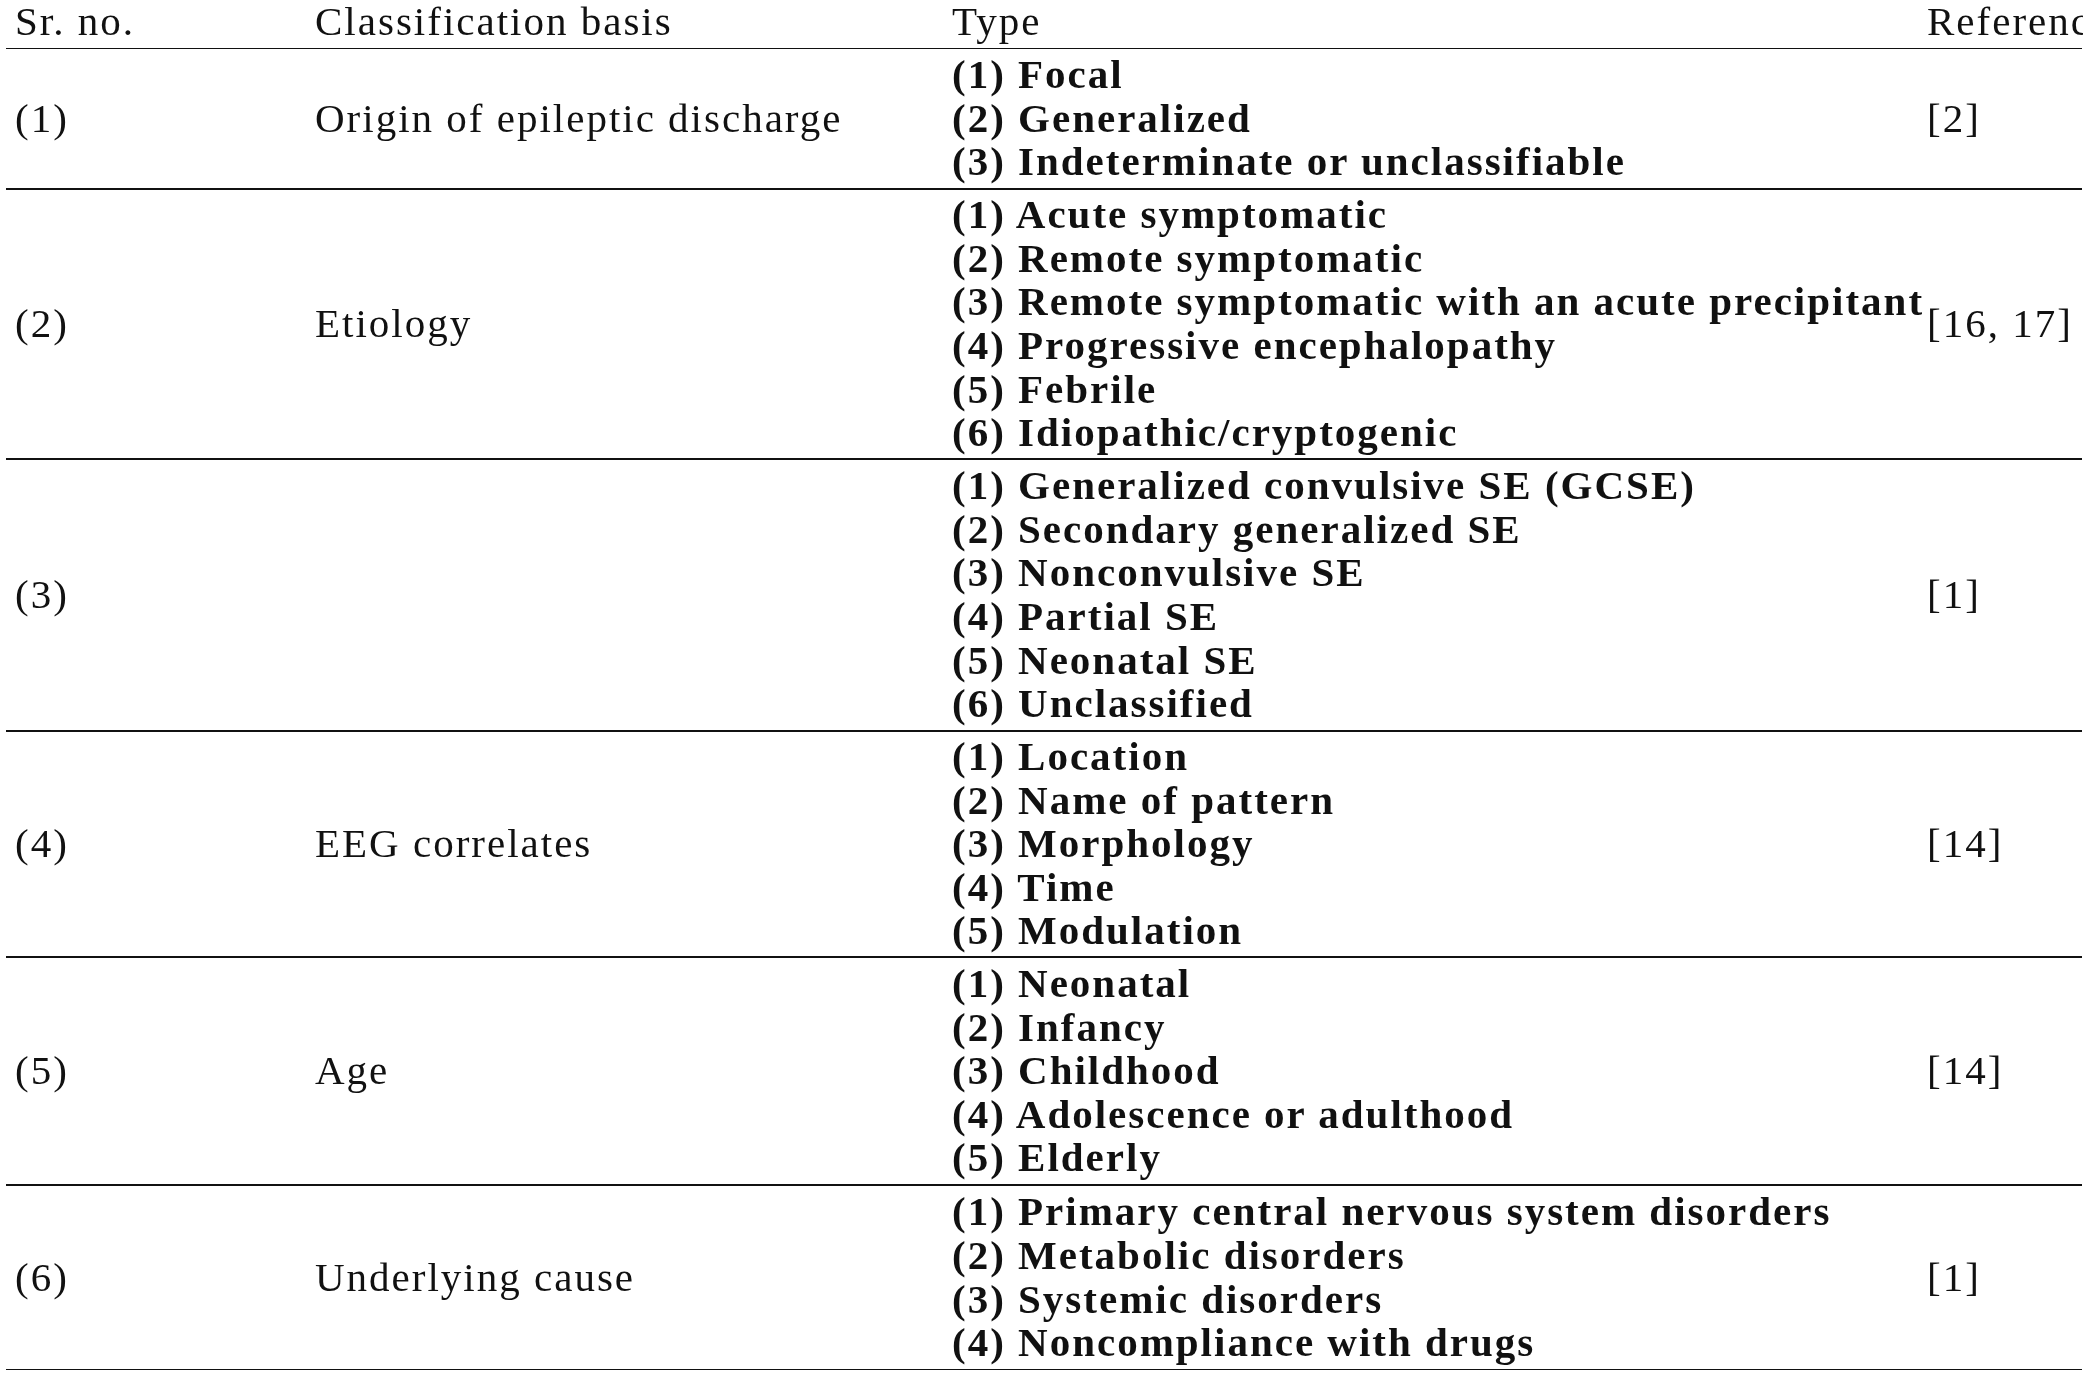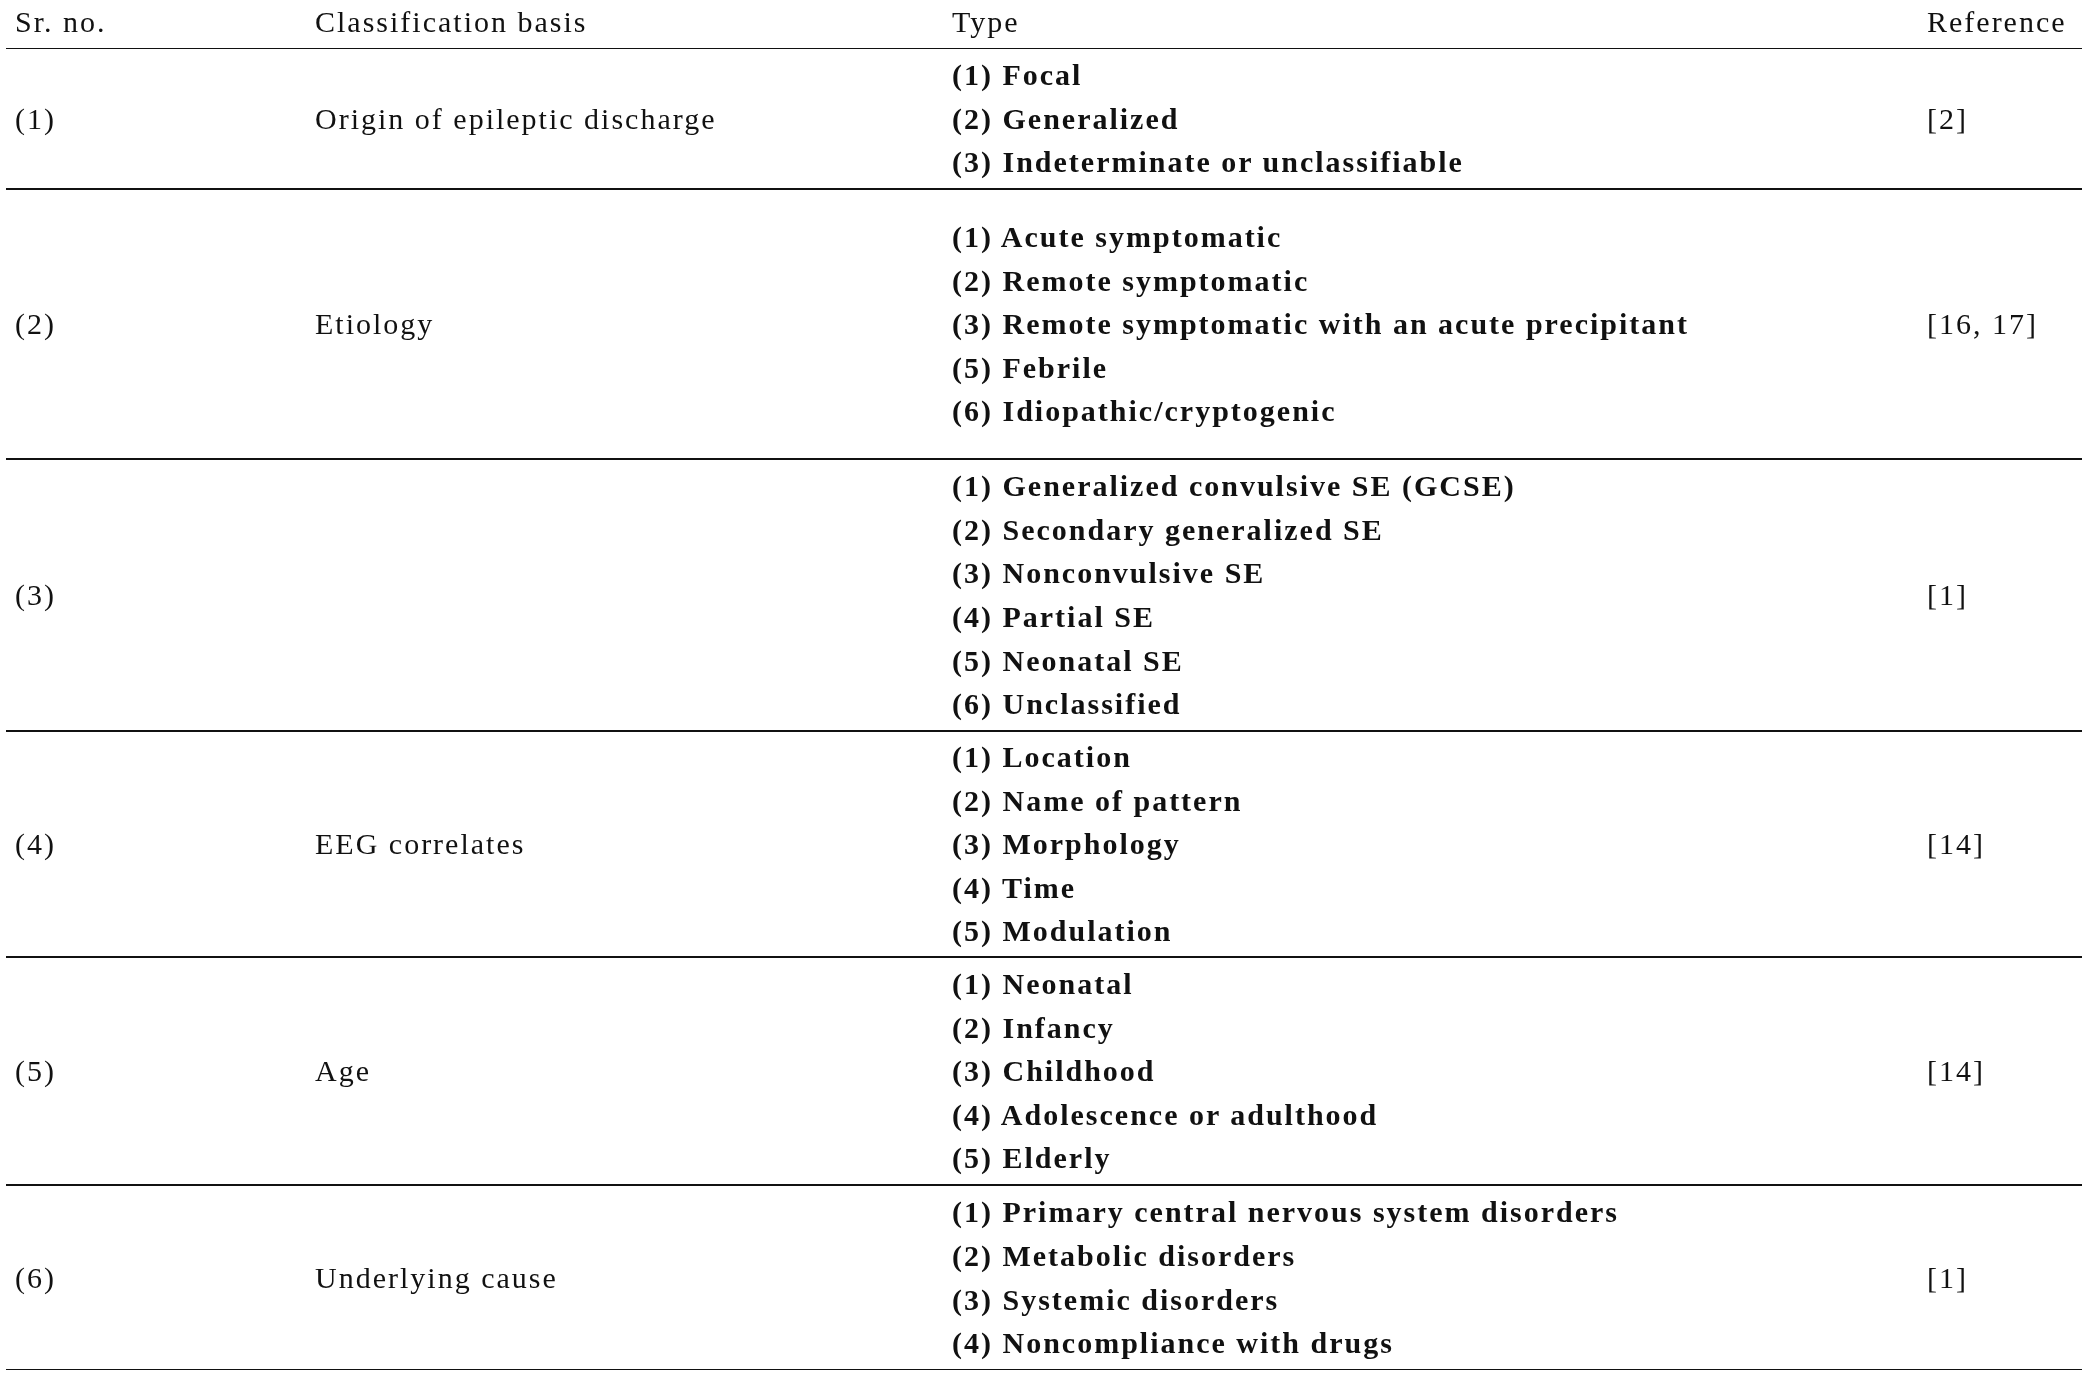--- a/index.html
+++ b/index.html
@@ -3,21 +3,21 @@
 <meta charset="utf-8">
 <style>
   html, body { margin: 0; padding: 0; background: #ffffff; }
   body {
     width: 2083px; height: 1377px; position: relative; overflow: hidden;
     font-family: "Liberation Serif", "DejaVu Serif", serif;
     color: #111111;
   }
   .table {
     position: absolute; left: 6px; top: 0; width: 2076px;
-    font-size: 30px; letter-spacing: 2px; line-height: 43.6px;
+    font-size: 41px; letter-spacing: 2px; line-height: 43.6px;
   }
   .row { position: relative; box-sizing: border-box; }
   .row.header { height: 49px; border-bottom: 1.4px solid #111; }
   .row.body { border-bottom: 2.2px solid #111; }
   .row.body.last { border-bottom: 1.6px solid #111; }
   .row.r1 { height: 141px; }
   .row.r2 { height: 270px; }
   .row.r3 { height: 272px; }
   .row.r4 { height: 226px; }
   .row.r5 { height: 228px; }
@@ -57,20 +57,21 @@
   </div>
 
   <div class="row body r2">
     <div class="cell c-sr">(2)</div>
     <div class="cell c-basis">Etiology</div>
     <div class="cell c-type">
       <div class="types">
         <span class="type-line">(1) Acute symptomatic</span>
         <span class="type-line">(2) Remote symptomatic</span>
         <span class="type-line">(3) Remote symptomatic with an acute precipitant</span>
+        <span class="type-line">(4) Progressive encephalopathy</span>
         <span class="type-line">(5) Febrile</span>
         <span class="type-line">(6) Idiopathic/cryptogenic</span>
       </div>
     </div>
     <div class="cell c-ref">[16, 17]</div>
   </div>
 
   <div class="row body r3">
     <div class="cell c-sr">(3)</div>
     <div class="cell c-type">

